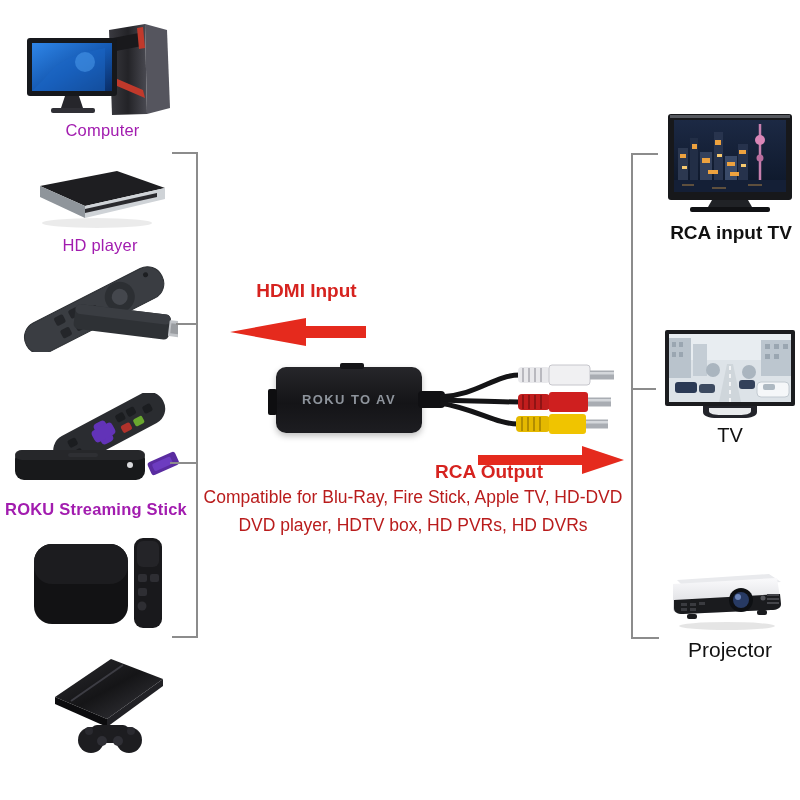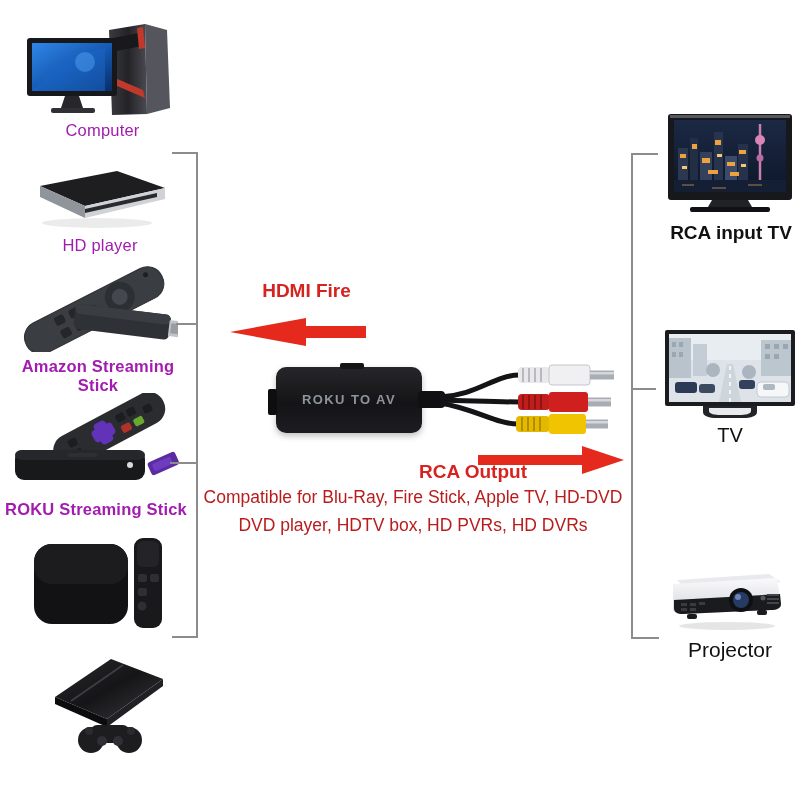--- a/index.html
+++ b/index.html
@@ -75,21 +75,20 @@
       <rect x="78" y="40" width="10" height="9" rx="2" fill="#24262a"></rect>
       <circle cx="146" cy="36" r="2.5" fill="#1d1f22"></circle>
     </g>
     <g transform="rotate(7 120 58)">
       <rect x="66" y="44" width="96" height="25" rx="5" fill="#2e3135"></rect>
       <rect x="66" y="44" width="96" height="10" rx="5" fill="#3a3d42"></rect>
       <rect x="161" y="49" width="12" height="16" rx="1" fill="#c0c3c7"></rect>
       <rect x="163" y="52" width="8" height="10" fill="#9a9da1"></rect>
     </g>
   </svg>
-  <div class="label bold" style="left:2px;top:357px;width:192px">Amazon Streaming Stick</div>
 
   <svg class="abs" style="left:10px;top:393px" width="172" height="102" viewBox="0 0 172 102">
     <g transform="rotate(-28 100 40)">
       <rect x="40" y="20" width="122" height="33" rx="16" fill="#2a2c30"></rect>
       <rect x="88" y="25" width="13" height="23" rx="4" fill="#6233b8"></rect>
       <rect x="83" y="30" width="23" height="13" rx="4" fill="#6233b8"></rect>
       <rect x="58" y="27" width="9" height="8" rx="2" fill="#1b1d20"></rect>
       <rect x="58" y="39" width="9" height="8" rx="2" fill="#1b1d20"></rect>
       <rect x="112" y="27" width="9" height="8" rx="2" fill="#1b1d20"></rect>
       <rect x="124" y="27" width="9" height="8" rx="2" fill="#1b1d20"></rect>
@@ -141,21 +140,21 @@
       <circle cx="86" cy="76" r="4" fill="#2a2a2f"></circle>
     </g>
   </svg>
 
   <div class="bracket" style="left:196px;top:152px;width:2px;height:486px"></div>
   <div class="bracket" style="left:172px;top:152px;width:26px;height:2px"></div>
   <div class="bracket" style="left:176px;top:323px;width:22px;height:2px"></div>
   <div class="bracket" style="left:170px;top:462px;width:28px;height:2px"></div>
   <div class="bracket" style="left:172px;top:636px;width:26px;height:2px"></div>
 
-  <div class="redtext" style="left:244px;top:280px;width:125px">HDMI Fire</div>
+  <div class="redtext" style="left:244px;top:280px;width:125px">HDMI Input</div>
 
   <svg class="abs" style="left:228px;top:314px" width="140" height="36" viewBox="0 0 140 36">
     <polygon points="2,18 78,4 78,12 138,12 138,24 78,24 78,32" fill="#e52a1d"></polygon>
   </svg>
 
   <div class="converter">
     <div class="ctext">ROKU TO AV</div>
   </div>
   <div class="cnotch"></div>
   <div class="cnub"></div>
@@ -197,21 +196,21 @@
     </g>
     <rect x="131" y="59" width="37" height="20" rx="3" fill="#f0c400"></rect>
     <rect x="168" y="64.5" width="22" height="9" fill="#a9adb3"></rect>
     <rect x="168" y="66" width="22" height="2.5" fill="#d4d7db"></rect>
   </svg>
 
   <svg class="abs" style="left:478px;top:444px" width="148" height="32" viewBox="0 0 148 32">
     <polygon points="0,11 104,11 104,2 146,16 104,30 104,21 0,21" fill="#e52a1d"></polygon>
   </svg>
 
-  <div class="redtext" style="left:414px;top:461px;width:118px">RCA Output</div>
+  <div class="redtext" style="left:430px;top:461px;width:118px">RCA Output</div>
 
   <div class="compat">
     <div>Compatible for Blu-Ray, Fire Stick, Apple TV, HD-DVD</div>
     <div>DVD player, HDTV box, HD PVRs, HD DVRs</div>
   </div>
 
   <svg class="abs" style="left:668px;top:114px" width="124" height="104" viewBox="0 0 124 104">
     <defs>
       <linearGradient id="nsky" x1="0" y1="0" x2="0" y2="1">
         <stop offset="0" stop-color="#1c2944"></stop>

